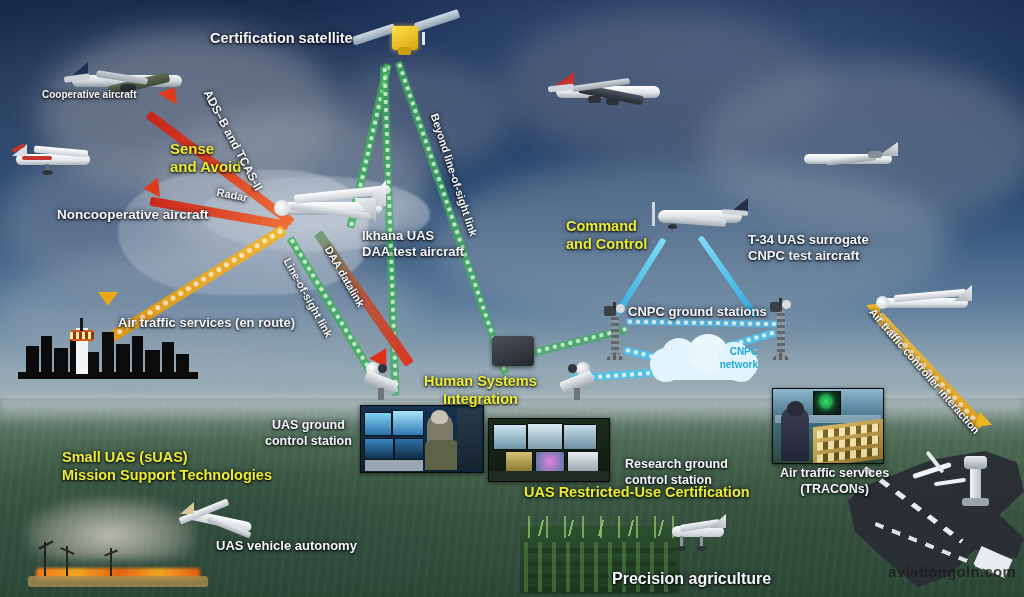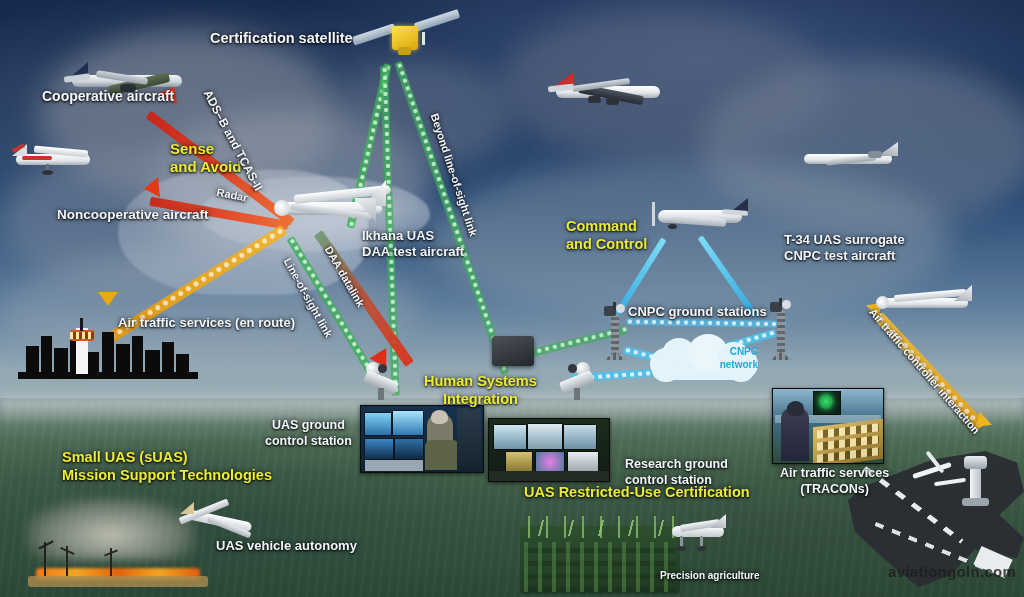--- a/index.html
+++ b/index.html
@@ -400,21 +400,21 @@
     <div class="wing" style="left:14px;top:10px;width:40px;height:7px;background:linear-gradient(180deg,#f6f8f9,#b4bcc2);transform:rotate(-9deg);border-radius:2px;"></div>
     <div class="tail" style="left:44px;top:2px;width:16px;height:14px;background:linear-gradient(200deg,#f0f3f5,#a8b0b7);clip-path:polygon(100% 0,100% 100%,0 100%);"></div>
     <div style="position:absolute;left:14px;top:24px;width:3px;height:11px;background:#8b939a;"></div>
     <div style="position:absolute;left:11px;top:34px;width:9px;height:5px;background:#2e3338;border-radius:50%;"></div>
     <div style="position:absolute;left:34px;top:24px;width:3px;height:11px;background:#8b939a;"></div>
     <div style="position:absolute;left:31px;top:34px;width:9px;height:5px;background:#2e3338;border-radius:50%;"></div>
   </div>
 
   <div class="lbl lbl-white" style="left:210px;top:30px;font-size:14.5px;">Certification satellite</div>
 
-  <div class="lbl lbl-white" style="left:42px;top:89px;font-size:14px;">Cooperative aircraft</div>
+  <div class="lbl lbl-white" style="left:42px;top:89px;font-size:10px;">Cooperative aircraft</div>
 
   <div class="lbl lbl-white" style="left:57px;top:207px;font-size:13.5px;">Noncooperative aircraft</div>
 
   <div class="lbl lbl-yellow" style="left:170px;top:140px;font-size:15px;line-height:1.2;">Sense
 and Avoid</div>
 
   <div class="lbl lbl-white rot" style="left:218px;top:186px;font-size:11px;transform:rotate(11deg);">Radar</div>
 
   <div class="lbl lbl-white rot" style="left:212px;top:88px;font-size:12px;transform:rotate(62deg);">ADS–B and TCAS-II</div>
 
@@ -423,21 +423,21 @@
   <div class="lbl lbl-white rot" style="left:292px;top:256px;font-size:11px;transform:rotate(61deg);">Line-of-sight link</div>
 
   <div class="lbl lbl-white rot" style="left:333px;top:244px;font-size:11px;transform:rotate(60deg);">DAA datalink</div>
 
   <div class="lbl lbl-white" style="left:362px;top:228px;font-size:13px;line-height:1.22;">Ikhana UAS
 DAA test aircraft</div>
 
   <div class="lbl lbl-yellow" style="left:566px;top:218px;font-size:14.5px;line-height:1.22;">Command
 and Control</div>
 
-  <div class="lbl lbl-white" style="left:748px;top:232px;font-size:13px;line-height:1.22;margin-left:36px;">T-34 UAS surrogate
+  <div class="lbl lbl-white" style="left:748px;top:232px;font-size:13px;line-height:1.22;">T-34 UAS surrogate
 CNPC test aircraft</div>
 
   <div class="lbl lbl-white" style="left:628px;top:305px;font-size:13px;">CNPC ground stations</div>
 
   <div class="lbl lbl-white" style="left:118px;top:316px;font-size:13px;">Air traffic services (en route)</div>
 
   <div class="lbl lbl-yellow" style="left:424px;top:373px;font-size:14.5px;line-height:1.24;text-align:center;">Human Systems
 Integration</div>
 
   <div class="lbl lbl-white" style="left:265px;top:418px;font-size:12.5px;line-height:1.24;text-align:center;">UAS ground
@@ -446,21 +446,21 @@
   <div class="lbl lbl-white" style="left:625px;top:419px;font-size:12.5px;line-height:1.24;margin-top:38px;">Research ground
 control station</div>
 
   <div class="lbl lbl-yellow" style="left:62px;top:448px;font-size:14.5px;line-height:1.26;">Small UAS (sUAS)
 Mission Support Technologies</div>
 
   <div class="lbl lbl-white" style="left:216px;top:539px;font-size:13px;">UAS vehicle autonomy</div>
 
   <div class="lbl lbl-yellow" style="left:524px;top:484px;font-size:14.5px;">UAS Restricted-Use Certification</div>
 
-  <div class="lbl lbl-white" style="left:612px;top:570px;font-size:10px;padding-left:48px;">Precision agriculture</div>
+  <div class="lbl lbl-white" style="left:612px;top:570px;font-size:16px;">Precision agriculture</div>
 
   <div class="lbl lbl-white" style="left:780px;top:466px;font-size:12.5px;line-height:1.24;text-align:center;">Air traffic services
 (TRACONs)</div>
 
   <div class="lbl lbl-white rot" style="left:876px;top:306px;font-size:11px;transform:rotate(49deg);">Air traffic controller interaction</div>
 
   <div class="watermark" style="left:888px;top:563px;font-size:15px;">aviationgoln.com</div>
 
 </div>
 

